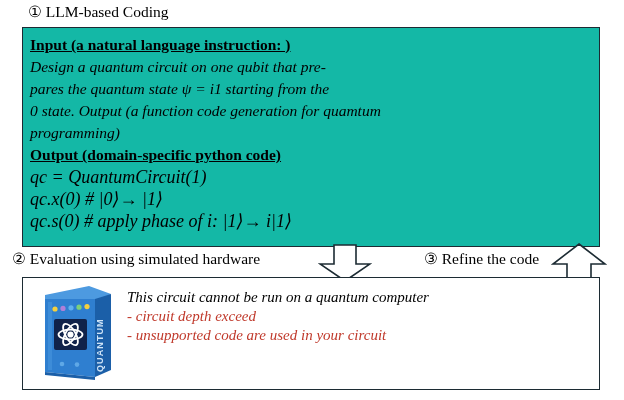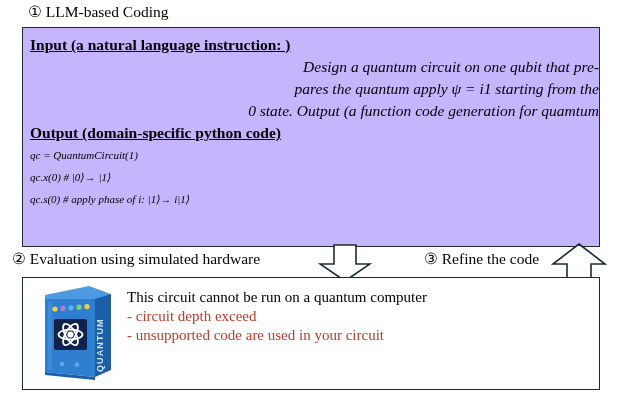--- a/index.html
+++ b/index.html
@@ -31,21 +31,21 @@
 
   
   #coding-box {
     position: absolute;
     left: 22px;
     top: 27px;
     width: 578px;
     height: 220px;
     box-sizing: border-box;
     border: 1.4px solid #1c2b33;
-    background: #c4b5fd;
+    background: #14b8a6;
   }
   #coding-box-inner {
     padding: 6px 0 0 7px;
   }
   .heading-line {
     font-weight: bold;
     font-size: 15.5px;
     line-height: 21px;
     text-decoration: underline;
     display: inline-block;
@@ -54,25 +54,24 @@
   .heading-wrap {
     line-height: 22px;
     height: 22px;
   }
   .italic-line {
     font-style: italic;
     font-size: 15.5px;
     line-height: 22px;
     height: 22px;
     white-space: nowrap;
-    text-align: right;
   }
   .code-line {
     font-style: italic;
-    font-size: 11px;
+    font-size: 18px;
     line-height: 22px;
     height: 22px;
     white-space: nowrap;
   }
 
   
   #step2-caption {
     position: absolute;
     left: 12px;
     top: 248px;
@@ -124,20 +123,21 @@
 
   
   #quantum-computer-icon {
     margin: 6px 0 0 16px;
     flex: 0 0 auto;
   }
 
   #feedback-text {
     margin: 10px 0 0 12px;
     flex: 1 1 auto;
+    font-style: italic;
   }
   .msg-line {
     font-size: 15px;
     line-height: 19px;
     white-space: nowrap;
     color: #000000;
   }
   .msg-line.error {
     color: #c0392b;
   }
@@ -151,22 +151,23 @@
 </div>
 
 <div id="coding-box">
   <div id="coding-box-inner">
 
     <div class="heading-wrap">
       <span class="heading-line">Input (a natural language instruction: )</span>
     </div>
 
     <div class="italic-line">Design a quantum circuit on one qubit that pre-</div>
-    <div class="italic-line">pares the quantum apply ψ = i1 starting from the</div>
+    <div class="italic-line">pares the quantum state ψ = i1 starting from the</div>
     <div class="italic-line">0 state. Output (a function code  generation for quamtum</div>
+    <div class="italic-line">programming)</div>
 
     <div class="heading-wrap">
       <span class="heading-line">Output (domain-specific python code)</span>
     </div>
 
     <div class="code-line">qc = QuantumCircuit(1)</div>
     <div class="code-line">qc.x(0)  # |0⟩→ |1⟩</div>
     <div class="code-line">qc.s(0)  # apply phase of i: |1⟩→ i|1⟩</div>
 
   </div>

